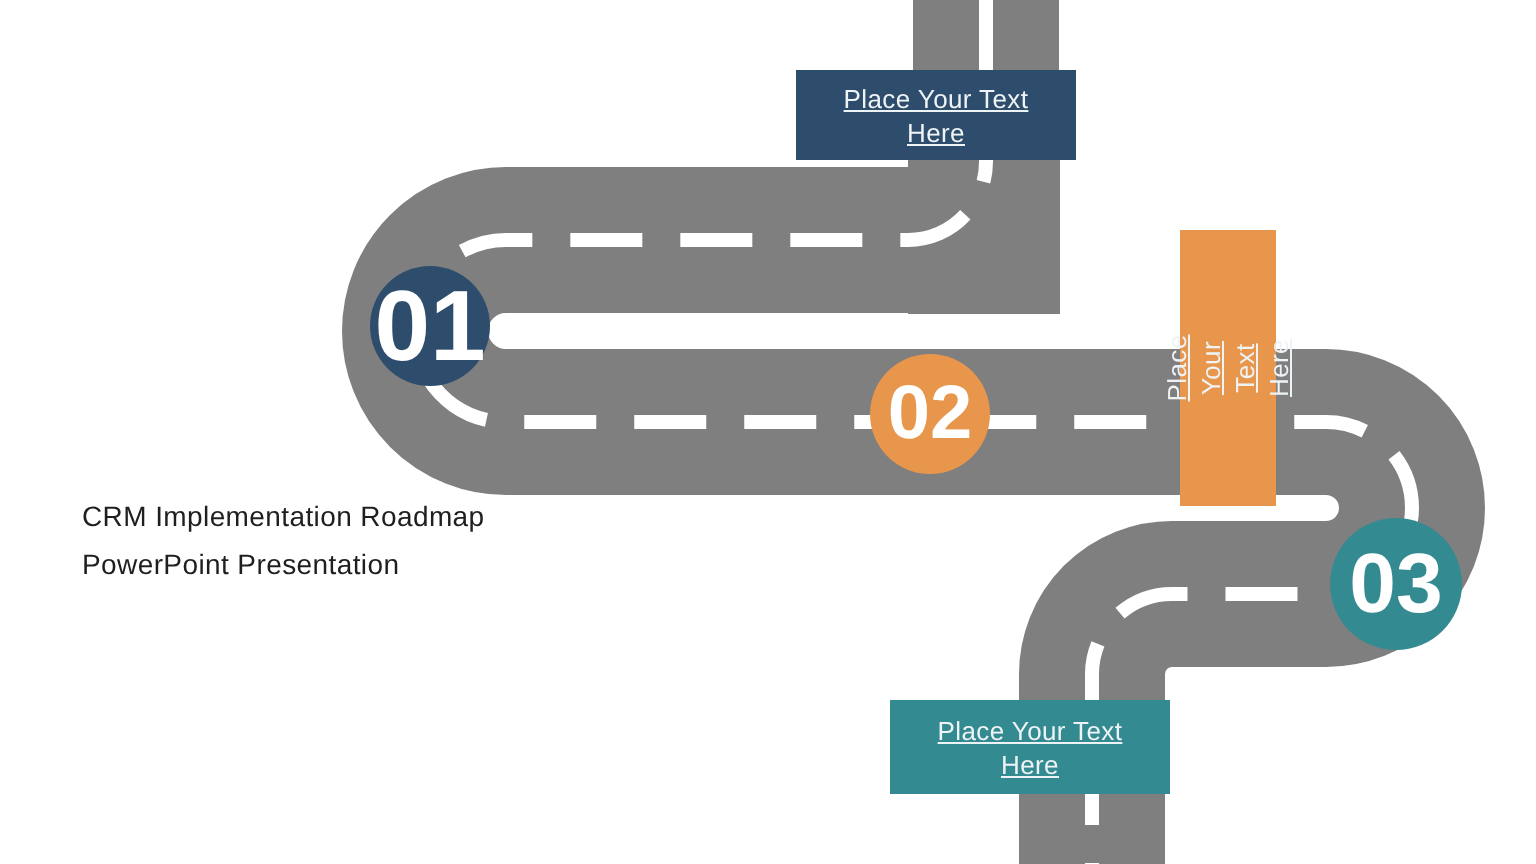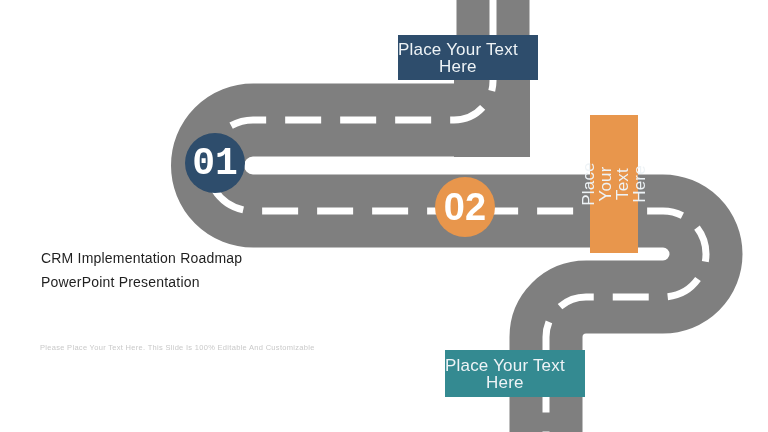--- a/index.html
+++ b/index.html
@@ -6,36 +6,36 @@
   .slide{
     position:relative;width:768px;height:432px;overflow:hidden;
     background:var(--background,#ffffff);
     font-family:"Liberation Sans",sans-serif;
   }
   .road-svg{position:absolute;left:0;top:0;}
   .road-surface{fill:none;stroke:var(--road,#7f7f7f);stroke-width:73;}
   .road-corner-patch{fill:var(--road,#7f7f7f);}
   .lane-markings{fill:none;stroke:var(--lane-marking,#ffffff);stroke-width:7;stroke-dasharray:36 19;}
   .box{
-    position:absolute;display:flex;align-items:center;justify-content:flex-start;
-    text-align:center;color:#eef3f6;font-size:17px;line-height:17px;
-    letter-spacing:.2px;white-space:pre-line;
+    position:absolute;display:flex;align-items:center;justify-content:center;
+    text-align:center;color:#eef3f6;font-size:13px;line-height:17px;
+    letter-spacing:.2px;white-space:pre-line;text-decoration:underline;
   }
   .box-top{left:398px;top:35px;width:140px;height:45px;background:var(--dark-blue,#2e4d6c);}
   .box-right{left:590px;top:115px;width:48px;height:138px;background:var(--orange,#e8964c);}
   .box-right .vert-text{
     display:block;width:138px;transform:rotate(-90deg);
     text-align:center;white-space:pre-line;
   }
   .box-bottom{left:445px;top:350px;width:140px;height:47px;background:var(--teal,#348a91);}
   .badge{
     position:absolute;border-radius:50%;color:#fff;font-weight:700;
     display:flex;align-items:center;justify-content:center;
   }
-  .badge-1{left:185px;top:133px;width:60px;height:60px;background:var(--dark-blue,#2e4d6c);font-size:38px;font-family:Liberation Mono, monospace;}
+  .badge-1{left:185px;top:133px;width:60px;height:60px;background:var(--dark-blue,#2e4d6c);font-size:50px;}
   .badge-2{left:435px;top:177px;width:60px;height:60px;background:var(--orange,#e8964c);font-size:38px;}
   .badge-3{left:665px;top:259px;width:66px;height:66px;background:var(--teal,#348a91);font-size:42px;}
   .slide-title{
     position:absolute;left:41px;top:246px;
     font-size:14px;line-height:24px;letter-spacing:.2px;
     color:var(--title-text,#1f1f1f);white-space:pre-line;
   }
   .slide-footnote{
     position:absolute;left:40px;top:343px;
     font-size:7.5px;letter-spacing:.3px;
@@ -48,34 +48,34 @@
 <div class="slide">
 
   <svg class="road-svg" width="768" height="432" viewBox="0 0 768 432">
     <path class="road-surface" d="M493 0 L493 81 A39 39 0 0 1 454 120 L253 120 A45.5 45.5 0 0 0 253 211 L663 211 A43 43 0 0 1 663 297 L586 297 A40 40 0 0 0 546 337 L546 432"></path>
     <rect class="road-corner-patch" x="454" y="80" width="76" height="77"></rect>
     <path class="lane-markings" d="M493 0 L493 81 A39 39 0 0 1 454 120 L253 120 A45.5 45.5 0 0 0 253 211 L663 211 A43 43 0 0 1 663 297 L586 297 A40 40 0 0 0 546 337 L546 432"></path>
   </svg>
 
   <div class="badge badge-1">01</div>
   <div class="badge badge-2">02</div>
+  <div class="badge badge-3">03</div>
 
   <div class="box box-top">
     <span>Place Your Text
 Here</span>
   </div>
 
   <div class="box box-right">
     <span class="vert-text">Place Your Text
 Here</span>
   </div>
 
   <div class="box box-bottom">
     <span>Place Your Text
 Here</span>
   </div>
 
   <div class="slide-title">CRM Implementation Roadmap
 PowerPoint Presentation</div>
 
-  <div class="slide-footnote">Please Place Your Text Here. This Slide Is 100% Editable And Customizable</div>
 
 </div>
 
 </body></html>

